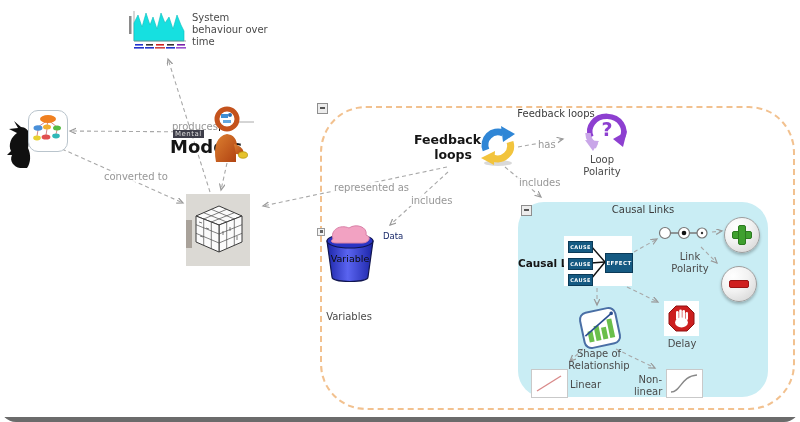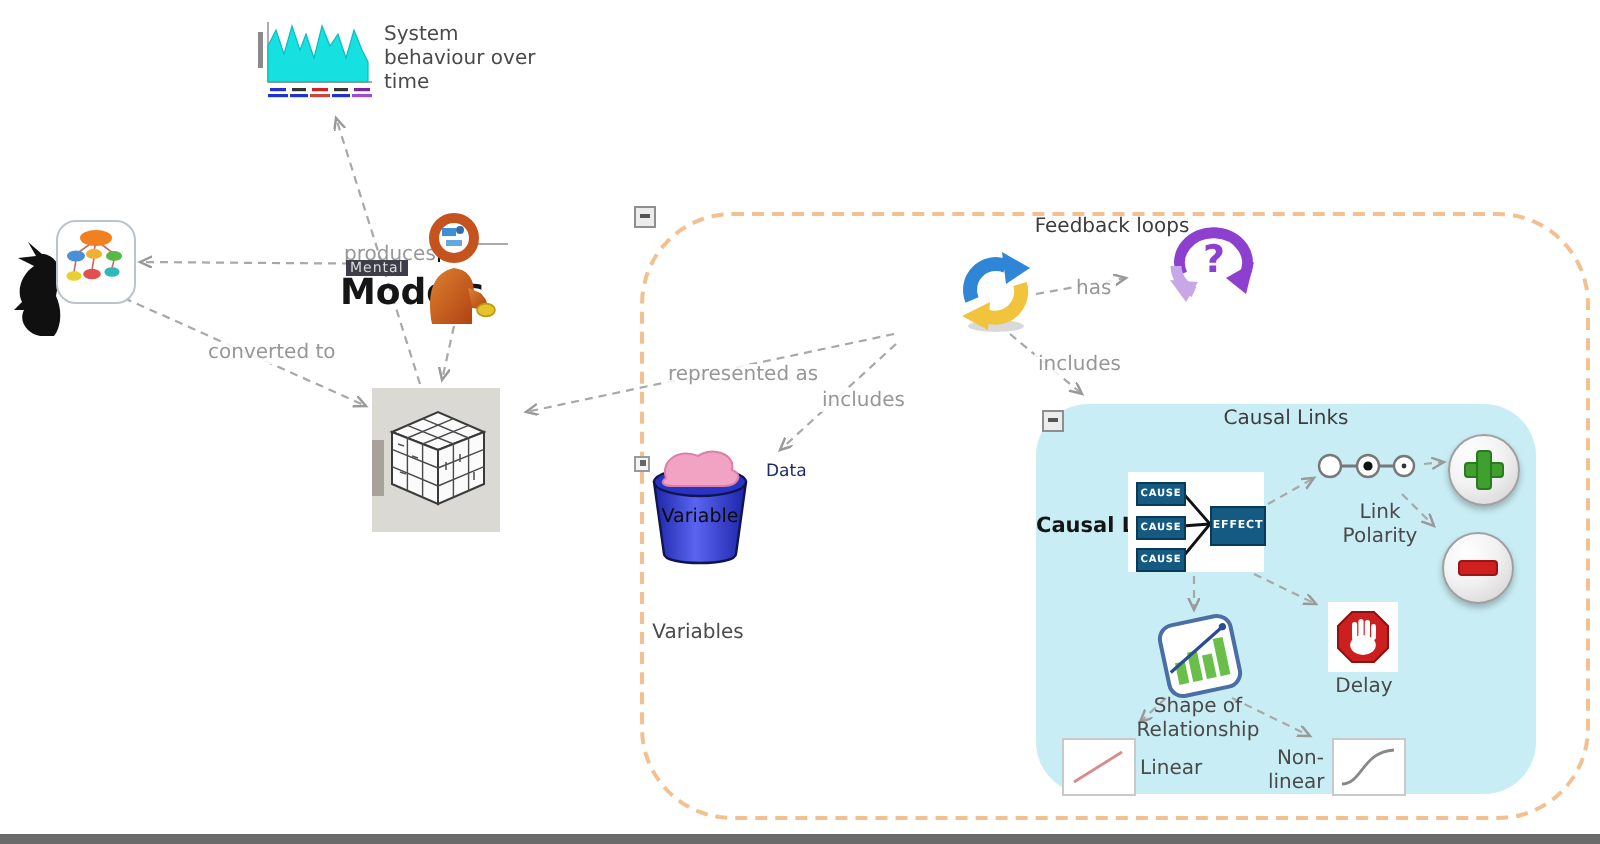--- a/index.html
+++ b/index.html
@@ -1,17 +1,17 @@
 <!DOCTYPE html>
 <html><head>
 <meta charset="utf-8">
 <style>
   html,body{margin:0;padding:0;background:#fff;}
   .stage{position:relative;width:800px;height:422px;background:#fff;overflow:hidden;
-         font-family:"DejaVu Sans",sans-serif;}
+         font-family:"DejaVu Sans",sans-serif;border-radius:16px;}
   .abs{position:absolute;}
   .node-label{position:absolute;font-size:10px;line-height:1.18;color:#4a4a4a;
               white-space:pre-line;}
   .center{text-align:center;}
   .right{text-align:right;}
   .link-label{position:absolute;font-size:10px;color:#979797;white-space:nowrap;
               background:rgba(255,255,255,.85);padding:0 2px;}
   .bold-node{font-weight:bold;color:#151515;}
   .overlay{position:absolute;left:0;top:0;pointer-events:none;}
   .groupbox{position:absolute;border:2px dashed #f2c18f;border-radius:46px;background:transparent;}
@@ -174,36 +174,39 @@
       <line x1="44" y1="33" x2="44" y2="37"></line>
         <line x1="51" y1="42" x2="51" y2="46"></line>
     </g>
   </svg>
 
   <div class="collapse" style="left:317px;top:103px;">
       <i></i>
     </div>
   <div class="boxtitle" style="left:486px;top:108px;width:140px;">Feedback loops</div>
 
+  <div class="node-label right bold-node" style="left:414px;top:133px;width:58px;font-size:12.5px;">Feedback
+loops</div>
   <svg class="abs" style="left:478px;top:125px;" width="40" height="42" viewBox="0 0 40 42">
     <ellipse cx="20" cy="38" rx="14" ry="3" fill="rgba(0,0,0,0.15)"></ellipse>
     <path d="M8,25 A13 13 0 0 1 25,8" fill="none" stroke="#2f86d6" stroke-width="7"></path>
     <polygon points="23,1 37,9 25,17" fill="#2f86d6"></polygon>
     <path d="M32,17 A13 13 0 0 1 15,33" fill="none" stroke="#f2c43d" stroke-width="7"></path>
     <polygon points="17,26 3,33 16,40" fill="#f2c43d"></polygon>
   </svg>
 
   <div class="link-label" style="left:536px;top:139px;">has</div>
   <svg class="abs" style="left:581px;top:105px;" width="52" height="48" viewBox="0 0 52 48">
     <path d="M10,32 A17 15 0 1 1 41,33" fill="none" stroke="#8d3fd0" stroke-width="5.5"></path>
     <polygon points="46,26 42,42 32,34" fill="#8d3fd0"></polygon>
     <path d="M16,41 A17 15 0 0 1 7,28" fill="none" stroke="#c9a6e8" stroke-width="5.5"></path>
     <polygon points="4,35 12,46 18,36" fill="#c9a6e8"></polygon>
     <text x="26" y="31" text-anchor="middle" font-size="19" font-weight="bold" fill="#8d3fd0" font-family="DejaVu Sans, sans-serif">?</text>
   </svg>
+  <div class="node-label center" style="left:571px;top:154px;width:62px;">Loop Polarity</div>
 
   <div class="link-label" style="left:332px;top:182px;">represented as</div>
   <div class="link-label" style="left:409px;top:195px;">includes</div>
   <div class="link-label" style="left:517px;top:177px;">includes</div>
 
   <div class="tinybox" style="left:317px;top:228px;">
       <i></i>
     </div>
   <svg class="abs" style="left:322px;top:222px;" width="56" height="64" viewBox="0 0 56 64">
     <defs>

